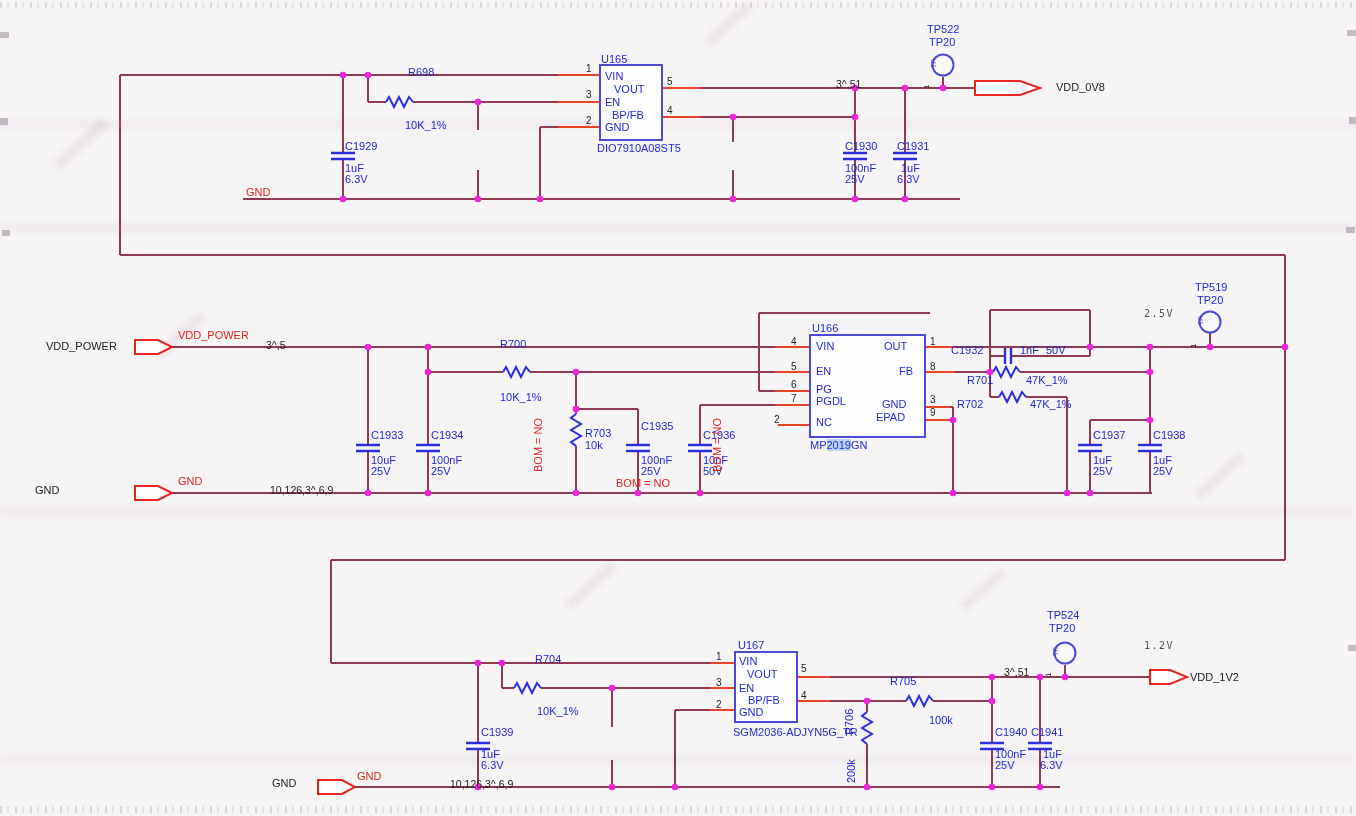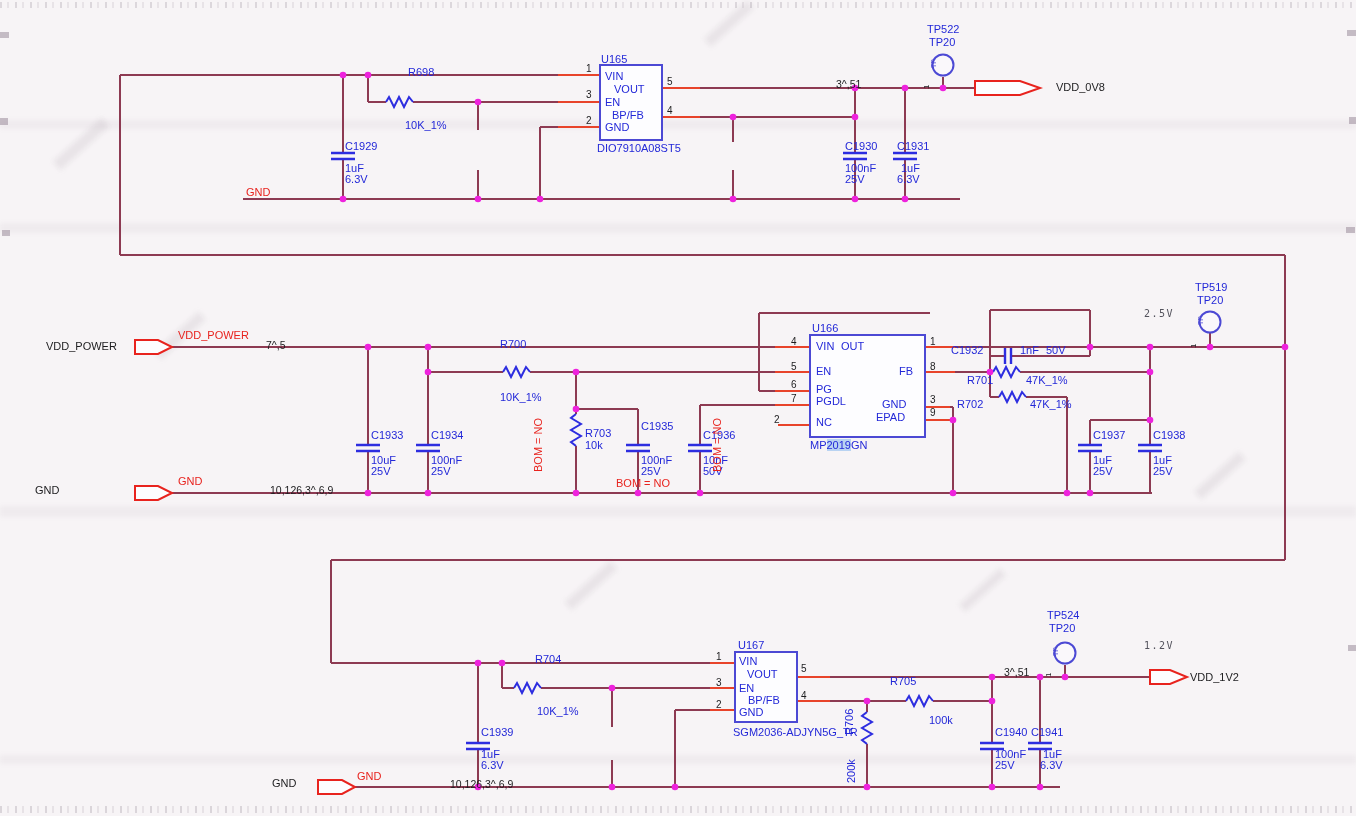--- a/index.html
+++ b/index.html
@@ -225,21 +225,21 @@
   <span class="t blue" style="left:897px;top:173px">6.3V</span>
   <span class="t blue" style="left:927px;top:23px">TP522</span>
   <span class="t blue" style="left:929px;top:36px">TP20</span>
   <span class="t tpg vrot" style="left:940px;top:55px">TP</span>
   <span class="t small vrot" style="left:933px;top:76px">1</span>
   <span class="t red" style="left:246px;top:186px">GND</span>
   <span class="t" style="left:1056px;top:81px">VDD_0V8</span>
 
   <span class="t" style="left:46px;top:340px">VDD_POWER</span>
   <span class="t red" style="left:178px;top:329px">VDD_POWER</span>
-  <span class="t" style="left:266px;top:339px;font-size:10.5px">7^,5</span>
+  <span class="t" style="left:266px;top:339px;font-size:10.5px">3^,5</span>
   <span class="t" style="left:35px;top:484px">GND</span>
   <span class="t red" style="left:178px;top:475px">GND</span>
   <span class="t" style="left:270px;top:484px;font-size:10.5px">10,126,3^,6,9</span>
   <span class="t blue" style="left:371px;top:429px">C1933</span>
   <span class="t blue" style="left:371px;top:454px">10uF</span>
   <span class="t blue" style="left:371px;top:465px">25V</span>
   <span class="t blue" style="left:431px;top:429px">C1934</span>
   <span class="t blue" style="left:431px;top:454px">100nF</span>
   <span class="t blue" style="left:431px;top:465px">25V</span>
   <span class="t blue" style="left:500px;top:338px">R700</span>
@@ -255,21 +255,21 @@
   <span class="t blue" style="left:703px;top:454px">10nF</span>
   <span class="t blue" style="left:703px;top:465px">50V</span>
   <span class="t red vrot" style="left:724px;top:459px">BOM = NO</span>
   <span class="t blue" style="left:812px;top:322px">U166</span>
   <span class="t blue" style="left:810px;top:439px"><span>MP</span><span class="hl">2019</span><span>GN</span></span>
   <span class="t blue" style="left:816px;top:340px">VIN</span>
   <span class="t blue" style="left:816px;top:365px">EN</span>
   <span class="t blue" style="left:816px;top:383px">PG</span>
   <span class="t blue" style="left:816px;top:395px">PGDL</span>
   <span class="t blue" style="left:816px;top:416px">NC</span>
-  <span class="t blue" style="left:841px;top:340px">OUT</span>
+  <span class="t blue" style="left:884px;top:340px">OUT</span>
   <span class="t blue" style="left:899px;top:365px">FB</span>
   <span class="t blue" style="left:882px;top:398px">GND</span>
   <span class="t blue" style="left:876px;top:411px">EPAD</span>
   <span class="t pin" style="left:791px;top:335px">4</span>
   <span class="t pin" style="left:791px;top:360px">5</span>
   <span class="t pin" style="left:791px;top:378px">6</span>
   <span class="t pin" style="left:791px;top:392px">7</span>
   <span class="t pin" style="left:774px;top:413px">2</span>
   <span class="t pin" style="left:930px;top:335px">1</span>
   <span class="t pin" style="left:930px;top:360px">8</span>

